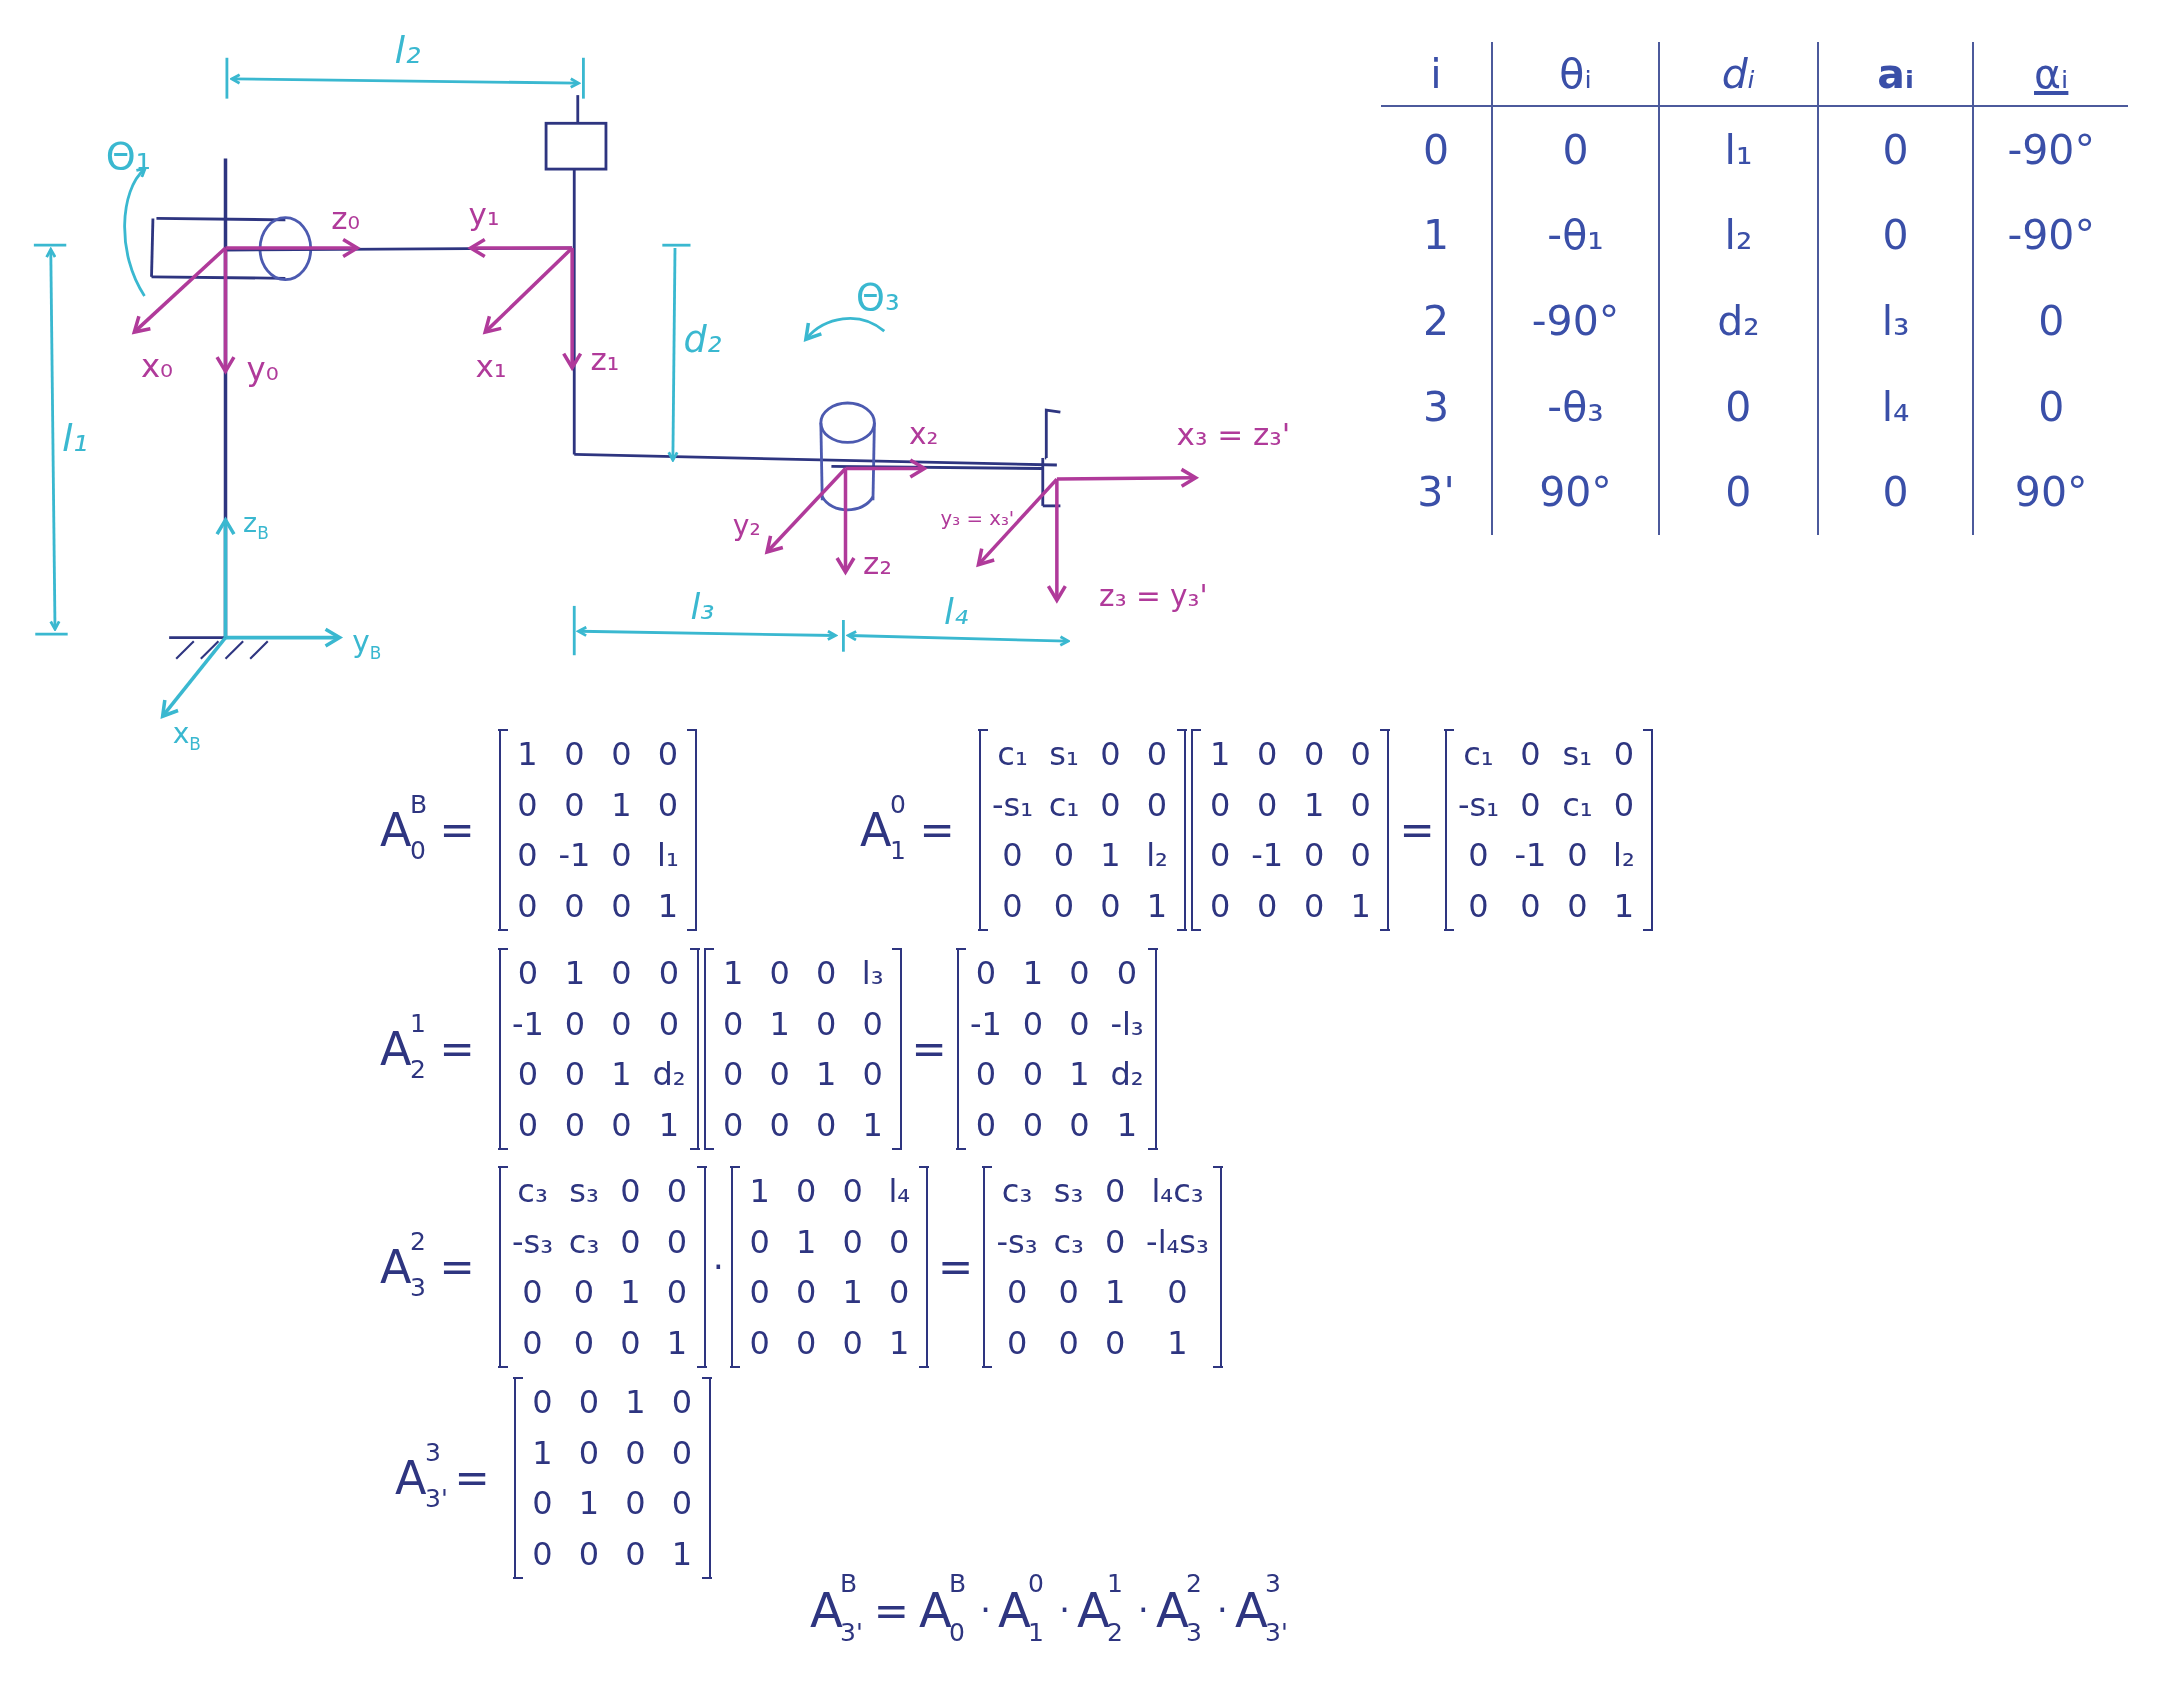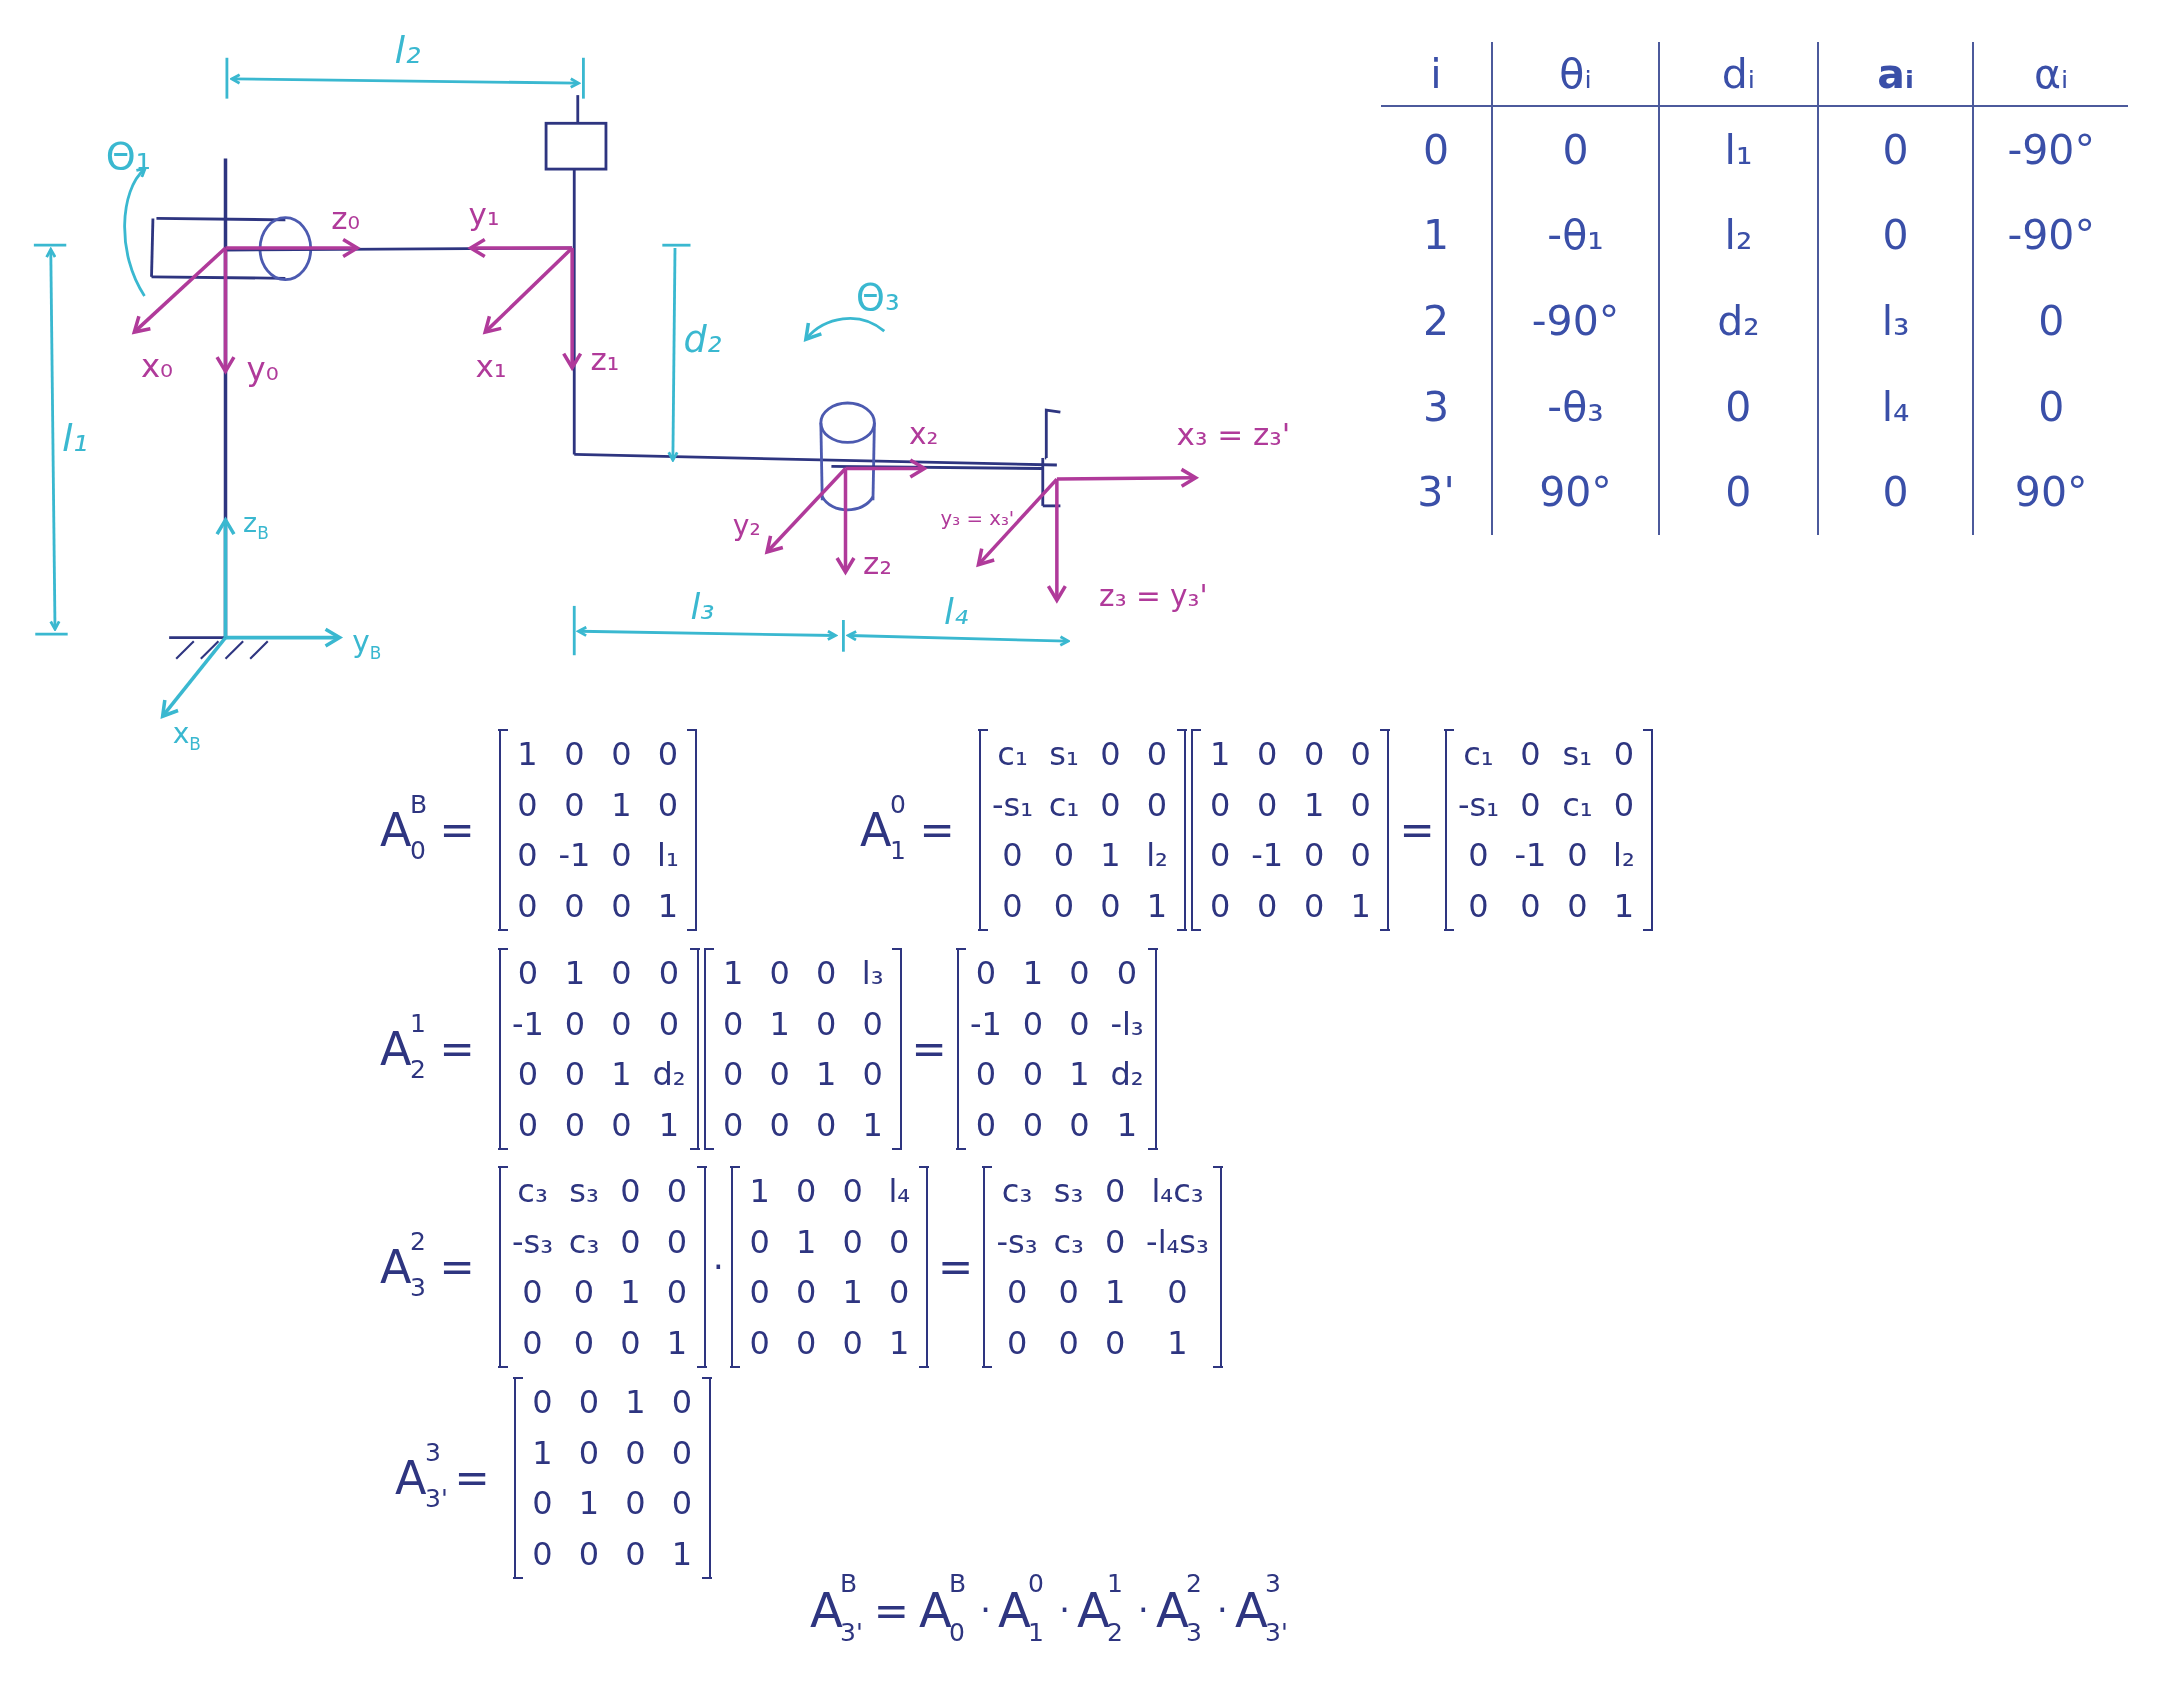--- a/index.html
+++ b/index.html
@@ -10,23 +10,23 @@
 
   
   #dh-table { position:absolute; left:1381px; top:42px; width:747px; height:493px;
               border-collapse:collapse; color:#3a4fa8; font-size:41px; }
   #dh-table th, #dh-table td { text-align:center; font-weight:normal; padding:0; }
   #dh-table th { height:63px; border-bottom:2.8px solid #4c5a9c; }
   #dh-table td { height:79px; }
   #dh-table th + th, #dh-table td + td { border-left:2.8px solid #4c5a9c; }
   #dh-table .col-i { width:106px; }
   #dh-table .col-t { width:159px; }
-  #dh-table .col-d { width:151px; }
+  #dh-table .col-d { width:151px;font-style:italic; }
   #dh-table .col-a { width:148px;font-weight:bold; }
-  #dh-table .col-al { width:148px; }
+  #dh-table .col-al { width:148px;text-decoration:underline; }
 
   
   .eq { position:absolute; display:flex; align-items:center; color:#2e3580; }
   .lhs { font-size:46px; display:flex; align-items:center; margin-right:14px; }
   .sym { position:relative; display:inline-block; }
   .sym .sup { position:absolute; font-size:25px; left:30px; top:-12.7px; }
   .sym .sub { position:absolute; font-size:25px; left:30px; bottom:-8.5px; }
   .sym .base { font-size:46px; }
   .op { font-size:42px; margin:0 10px; }
   .matrix { display:inline-grid; grid-template-columns:repeat(4, auto);

